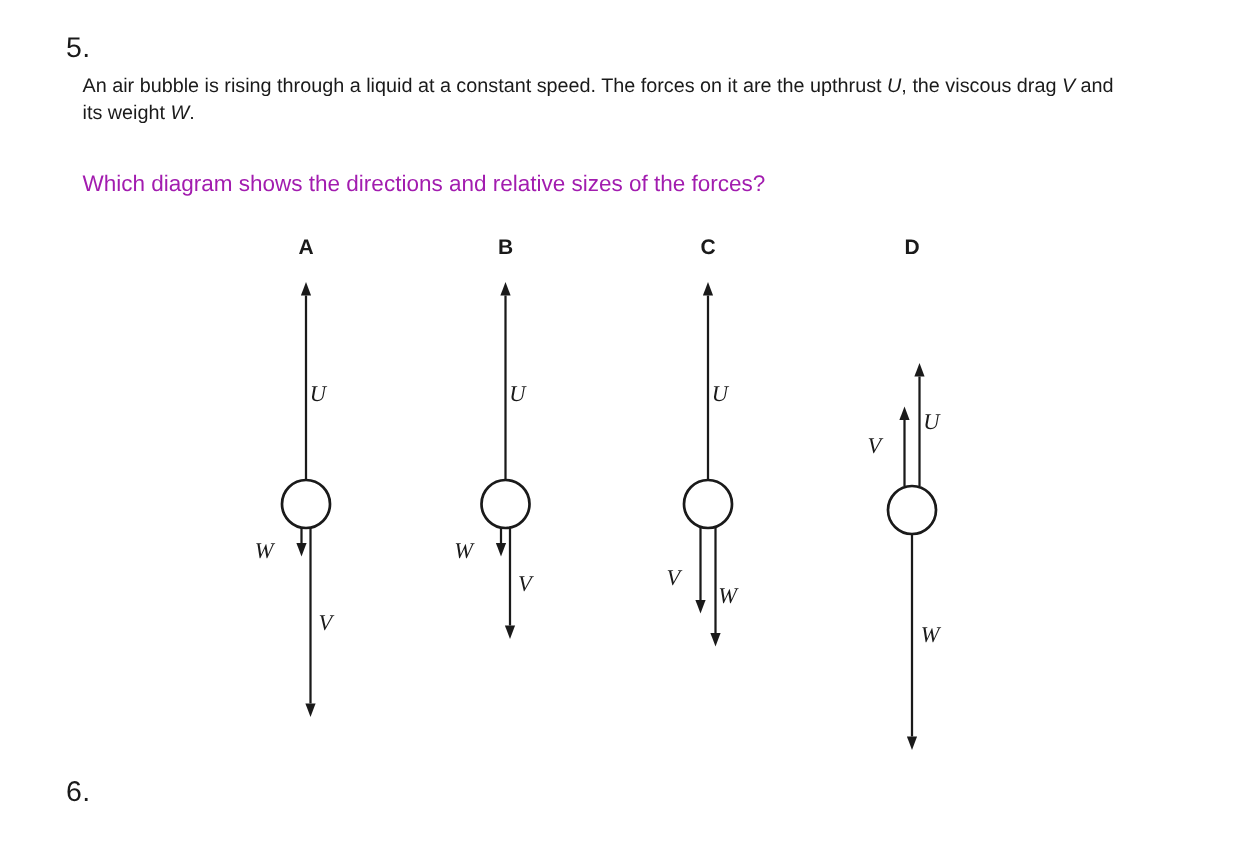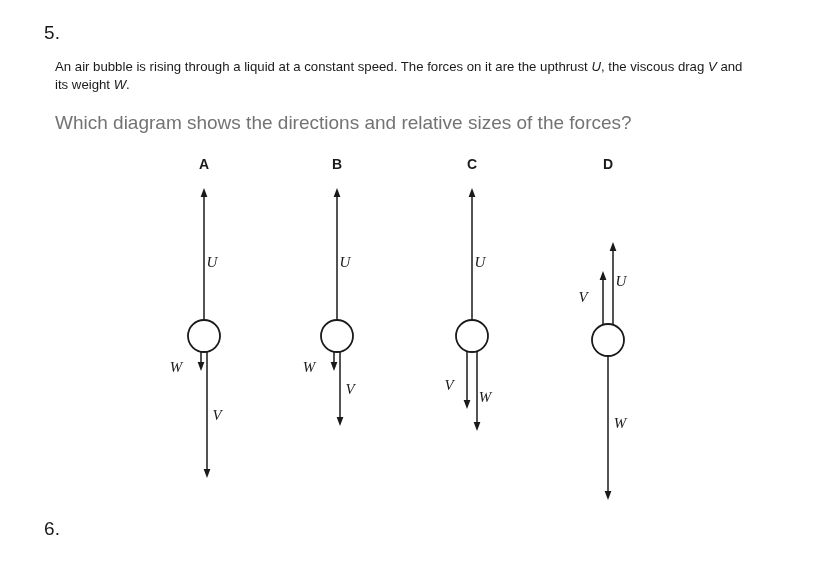--- a/index.html
+++ b/index.html
@@ -26,36 +26,36 @@
     font-size: 19px;
     color: #1a1a1a;
     letter-spacing: 0.2px;
   }
   #qnum-5 { left: 44px; top: 22px; }
   #qnum-6 { left: 44px; top: 518px; }
 
   .stem {
     position: absolute;
     left: 55px;
-    top: 58px;
+    top: 48px;
     width: 690px;
     font-size: 13.2px;
     line-height: 17.5px;
     color: #1a1a1a;
   }
   .stem .v { font-style: italic; }
 
   .prompt {
     position: absolute;
     left: 55px;
     top: 114px;
     width: 700px;
-    font-size: 19px;
+    font-size: 15px;
     line-height: 17.5px;
-    color: #737373;
+    color: #a21caf;
   }
 
   
   .diagram {
     position: absolute;
     top: 150px;
     width: 150px;
     height: 370px;
   }
   #diagram-A { left: 129px; }

